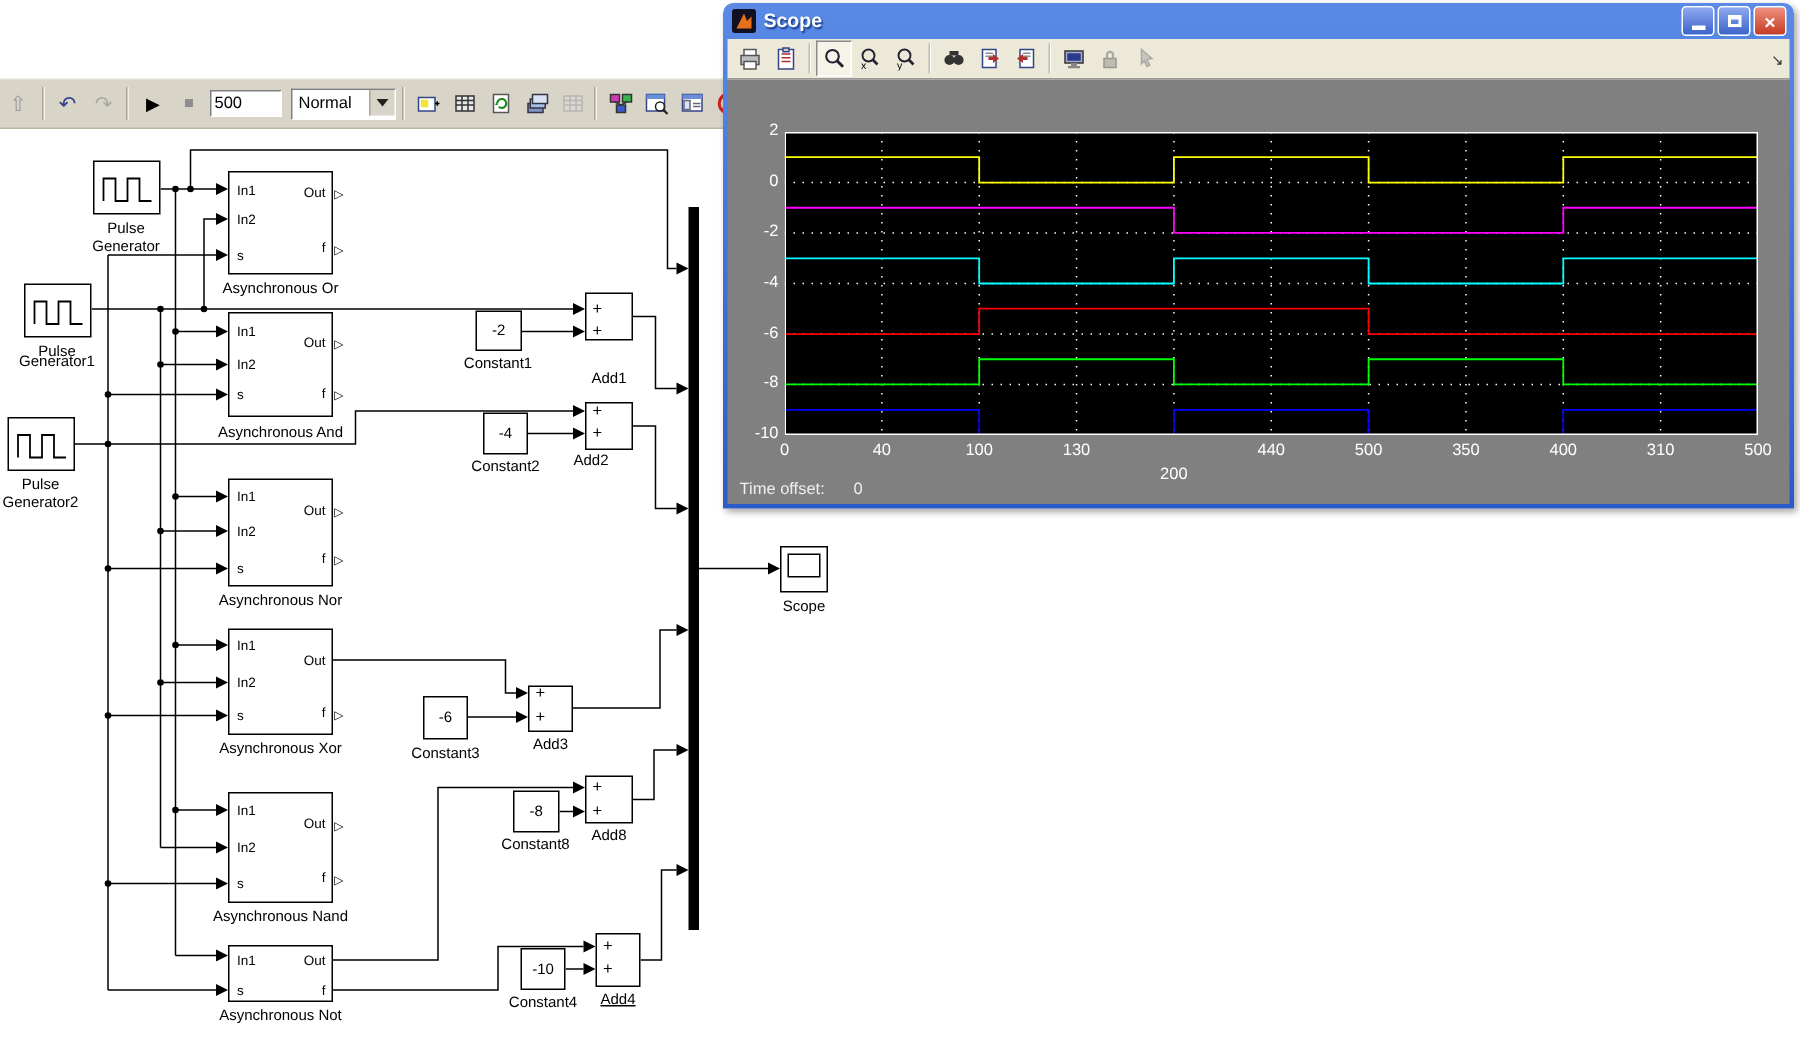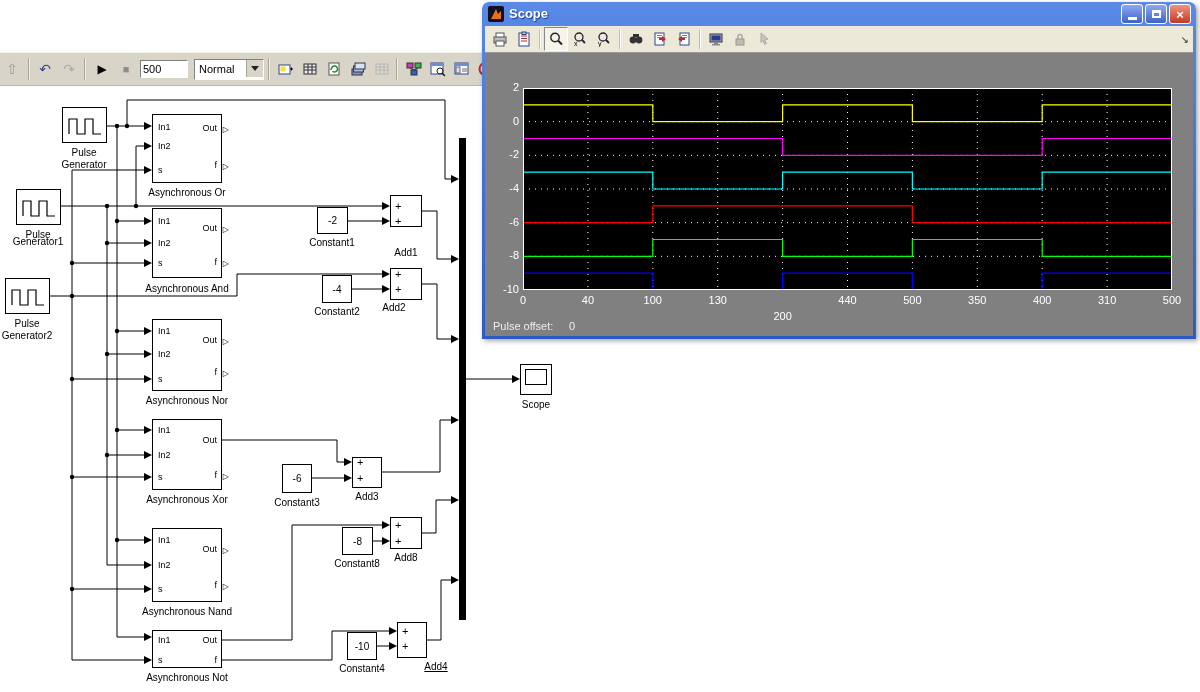--- a/index.html
+++ b/index.html
@@ -371,21 +371,21 @@
       <div class="lbl" style="left: 187px; top: 672px;">Asynchronous Not</div>
       <div class="lbl" style="left: 332px; top: 237px;">Constant1</div>
       <div class="lbl" style="left: 337px; top: 306px;">Constant2</div>
       <div class="lbl" style="left: 297px; top: 497px;">Constant3</div>
       <div class="lbl" style="left: 357px; top: 558px;">Constant8</div>
       <div class="lbl" style="left: 362px; top: 663px;">Constant4</div>
       <div class="lbl" style="left: 406px; top: 231px; margin-top: 16px;">Add1</div>
       <div class="lbl" style="left: 394px; top: 302px;">Add2</div>
       <div class="lbl" style="left: 367px; top: 491px;">Add3</div>
       <div class="lbl" style="left: 406px; top: 552px;">Add8</div>
-      <div class="lbl" style="left: 436px; top: 661px; text-decoration: underline;">Add4</div>
+      <div class="lbl" style="left: 412px; top: 661px; text-decoration: underline;">Add4</div>
       <div class="lbl" style="left: 536px; top: 399px;">Scope</div>
     </div>
 
   <div id="scope-win">
     <div id="scope-title">
       <span class="appicon">
         <svg width="16" height="16">
             <rect x="0" y="0" width="16" height="16" rx="2" fill="#101020"></rect>
             <polygon points="3,13 8,3 10,8 13,5 13,13" fill="#e8701a"></polygon>
           </svg>
@@ -528,18 +528,18 @@
           <span class="xtick" style="left: 297.6px; top: 268px; margin-top: 16px;">200</span>
           <span class="xtick" style="left: 362.5px; top: 268px;">440</span>
           <span class="xtick" style="left: 427.4px; top: 268px;">500</span>
           <span class="xtick" style="left: 492.3px; top: 268px;">350</span>
           <span class="xtick" style="left: 557.2px; top: 268px;">400</span>
           <span class="xtick" style="left: 622.1px; top: 268px;">310</span>
           <span class="xtick" style="left: 687px; top: 268px;">500</span>
         </div>
 
       <div id="time-offset">
-        <span>Pulse offset:</span>
+        <span>Time offset:</span>
         <span class="v">0</span>
       </div>
     </div>
   </div>
 </div>
 
 </body></html>

